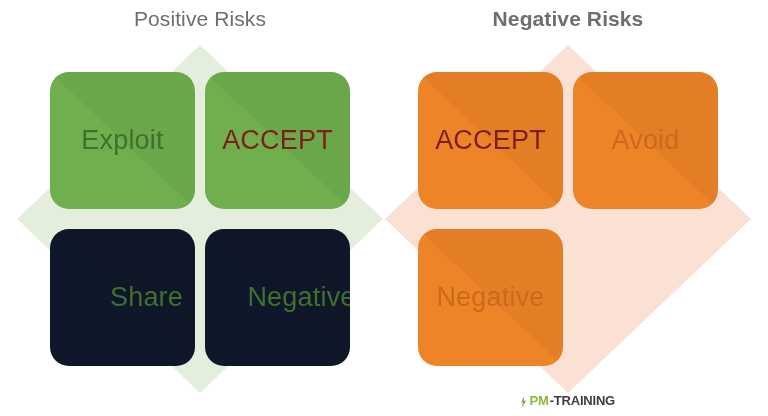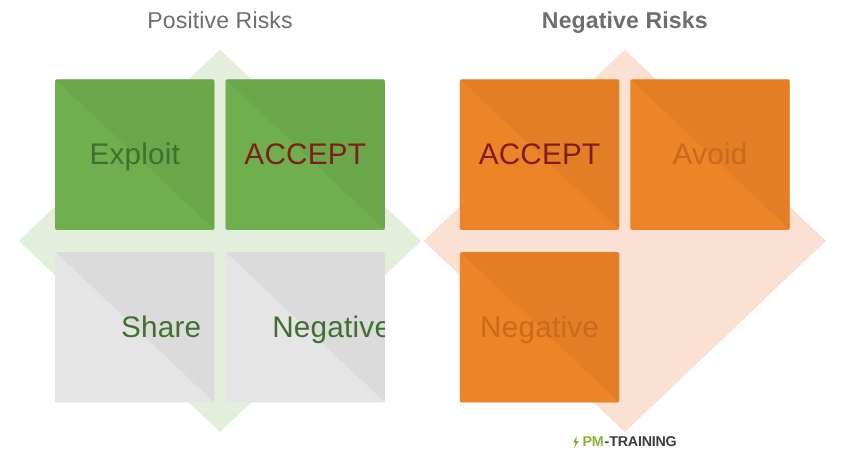--- a/index.html
+++ b/index.html
@@ -68,21 +68,21 @@
     height: 294px;
     display: grid;
     grid-template-columns: 145px 145px;
     grid-template-rows: 137px 137px;
     column-gap: 10px;
     row-gap: 20px;
   }
 
   .tile {
     position: relative;
-    border-radius: 2px;
+    border-radius: 19px;
     display: flex;
     align-items: center;
     justify-content: center;
     overflow: hidden;
     font-size: 27px;
     font-weight: 400;
     letter-spacing: 0.2px;
   }
   .tile .tile-label {
     position: relative;
@@ -94,21 +94,21 @@
     content: "";
     position: absolute;
     inset: 0;
     z-index: 1;
     background: linear-gradient(to bottom left, rgba(0,0,0,0.045) 0%, rgba(0,0,0,0.045) 50%, rgba(255,255,255,0.0) 50%, rgba(255,255,255,0.0) 100%);
     pointer-events: none;
   }
 
   
   .tile-green-dark  { background: #6faf4e; }
-  .tile-green-light { background: #e5e5e5; padding-left: 48px; }
+  .tile-green-light { background: #0f172a; padding-left: 48px; }
   .txt-green-dim  { color: #3f7030; }
   .txt-white      { color: #7f1d1d; }
 
   
   .tile-orange { background: #ee8428; }
   .txt-orange-dim { color: #c96a1c; }
 
   
   #logo {
     position: absolute;

